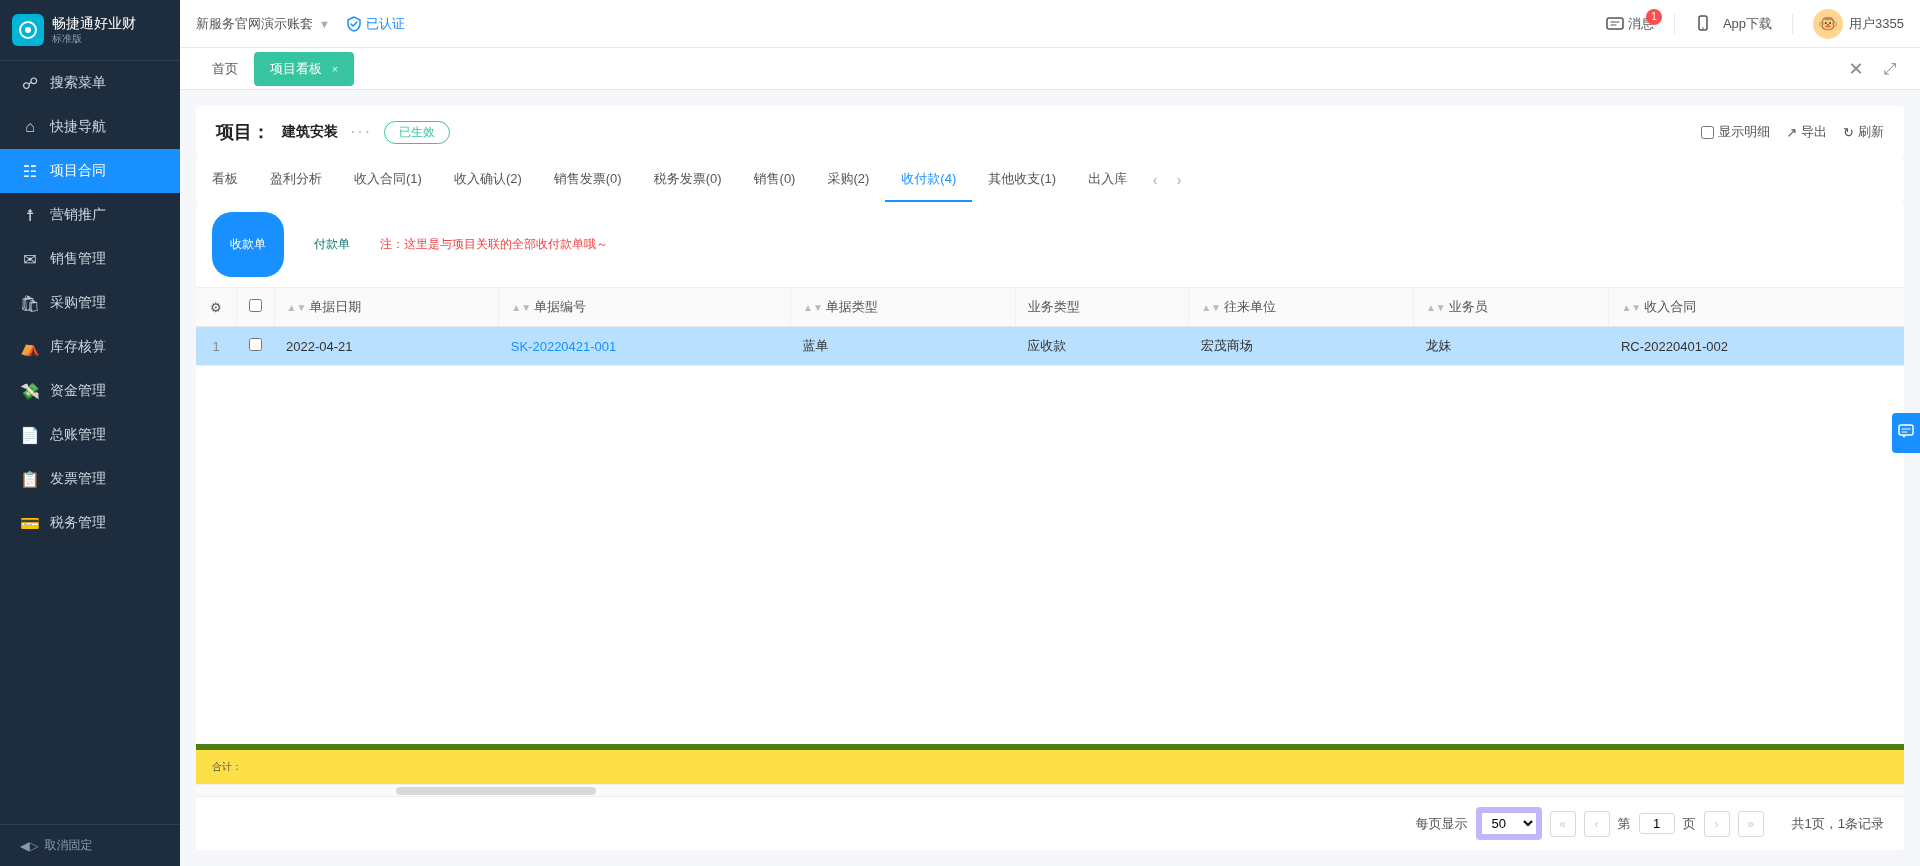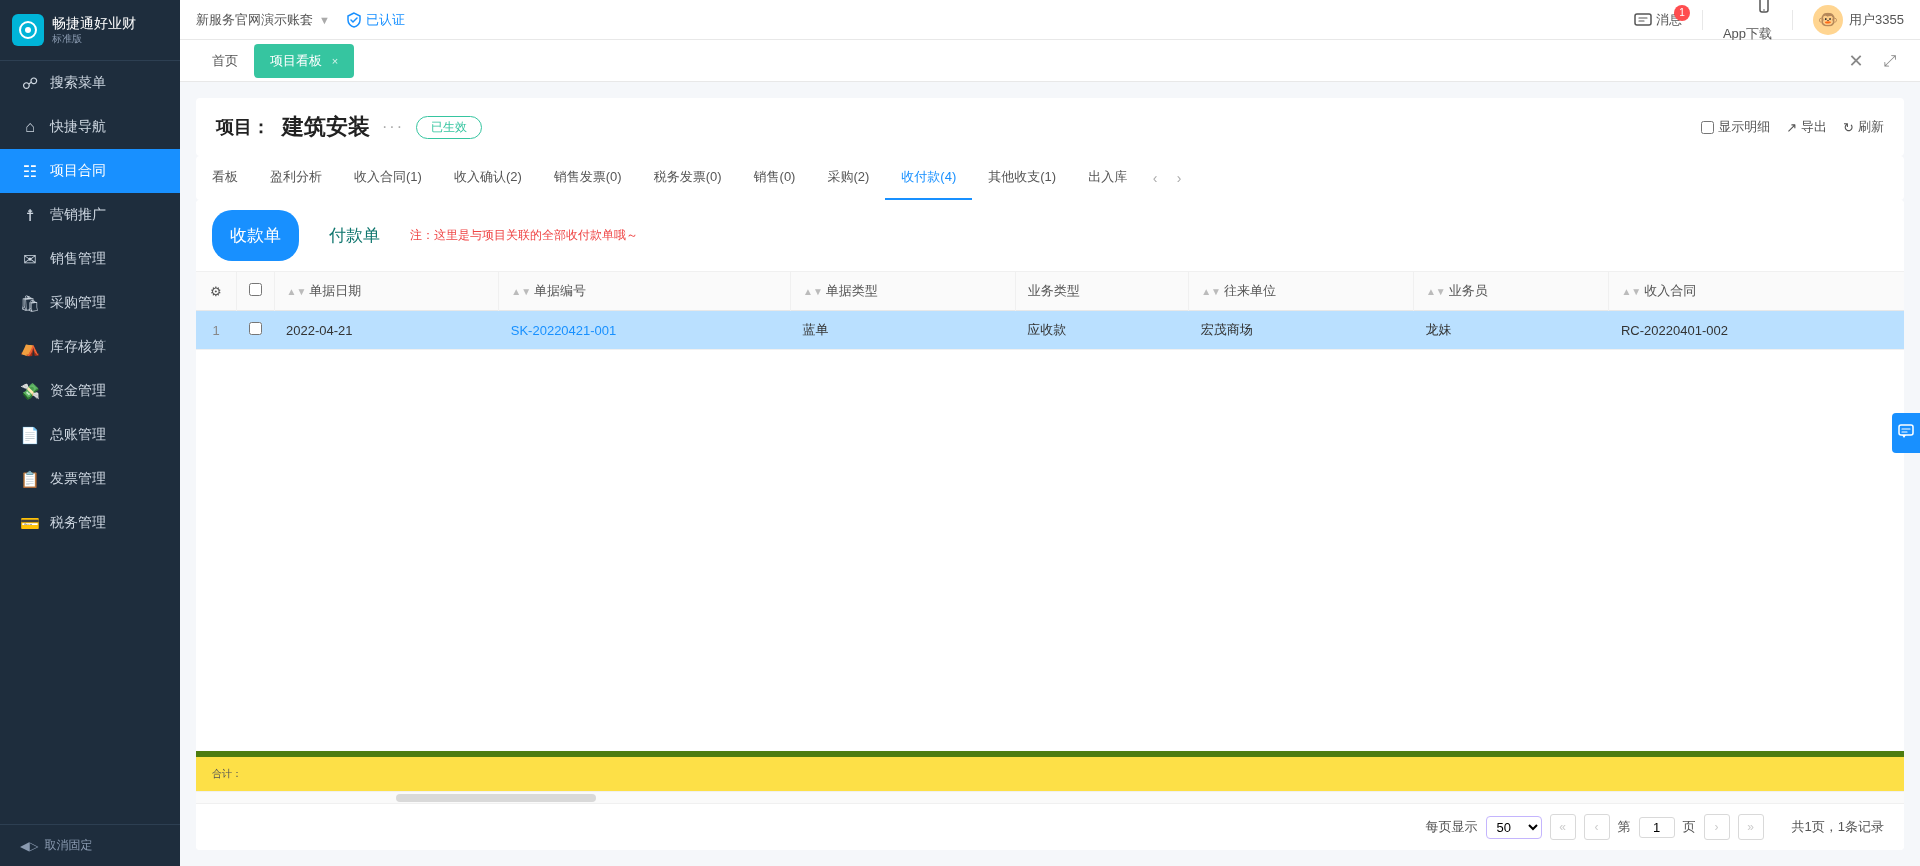--- a/index.html
+++ b/index.html
@@ -87,21 +87,21 @@
       overflow: hidden;
     }
 
     
     .topbar {
       background: #fff;
       border-bottom: 1px solid #e8e8e8;
       display: flex;
       align-items: center;
       padding: 0 16px;
-      height: 40px;
+      height: 48px;
       flex-shrink: 0;
     }
     .topbar-workspace {
       display: flex;
       align-items: center;
       font-size: 13px;
       color: #555;
       gap: 6px;
     }
     .topbar-workspace .chevron { color: #aaa; font-size: 11px; }
@@ -216,21 +216,21 @@
     .project-header {
       background: #fff;
       border-radius: 4px;
       padding: 14px 20px;
       display: flex;
       align-items: center;
       gap: 12px;
       flex-shrink: 0;
     }
     .project-title {
-      font-size: 22px;
+      font-size: 14px;
       font-weight: bold;
       color: #222;
     }
     .project-more {
       color: #aaa;
       cursor: pointer;
       font-size: 16px;
       letter-spacing: 2px;
     }
     .status-badge {
@@ -290,24 +290,24 @@
     .subtab-bar {
       background: #fff;
       padding: 10px 16px;
       display: flex;
       align-items: center;
       gap: 12px;
       flex-shrink: 0;
       border-bottom: 1px solid #f0f0f0;
     }
     .subtab-btn {
-      padding: 14px 18px;
+      padding: 24px 18px;
       border-radius: 20px;
       cursor: pointer;
-      font-size: 17px;
+      font-size: 12px;
       border: none;
       outline: none;
       font-family: Liberation Mono, monospace;
     }
     .subtab-btn.active {
       background: #1890ff;
       color: #fff;
     }
     .subtab-btn:not(.active) {
       background: transparent;
@@ -405,21 +405,21 @@
       display: flex;
       align-items: center;
       justify-content: flex-end;
       gap: 8px;
       font-size: 13px;
       color: #555;
       flex-shrink: 0;
       border-top: 1px solid #f0f0f0;
     }
     .pagination .page-size-select {
-      border: 1px solid #c4b5fd;
+      border: 6px solid #c4b5fd;
       border-radius: 4px;
       padding: 2px 6px;
       font-size: 13px;
       cursor: pointer;
       background: #fff;
     }
     .pagination .page-btn {
       width: 26px;
       height: 26px;
       display: flex;
@@ -552,21 +552,21 @@
     <div class="topbar-right">
       <div class="msg-btn">
         <svg width="18" height="18" viewBox="0 0 18 18">
             <rect x="1" y="3" width="16" height="11" rx="2" fill="none" stroke="#555" stroke-width="1.5"></rect>
             <path d="M5 7h8M5 10h5" stroke="#555" stroke-width="1.2" stroke-linecap="round"></path>
           </svg>
         <span>消息</span>
         <span class="badge">1</span>
       </div>
       <div class="topbar-divider"></div>
-      <div style="display:flex;align-items:flex-end;gap:12px;cursor:pointer;flex-direction:column;">
+      <div style="display:flex;align-items:flex-start;gap:12px;cursor:pointer;">
         <svg width="16" height="16" viewBox="0 0 16 16">
             <rect x="4" y="1" width="8" height="14" rx="2" fill="none" stroke="#555" stroke-width="1.5"></rect>
             <circle cx="8" cy="13" r="0.8" fill="#555"></circle>
           </svg>
         <span>App下载</span>
       </div>
       <div class="topbar-divider"></div>
       <div style="display:flex;align-items:center;gap:6px;cursor:pointer;">
         <div class="user-avatar">🐵</div>
         <span>用户3355</span>

